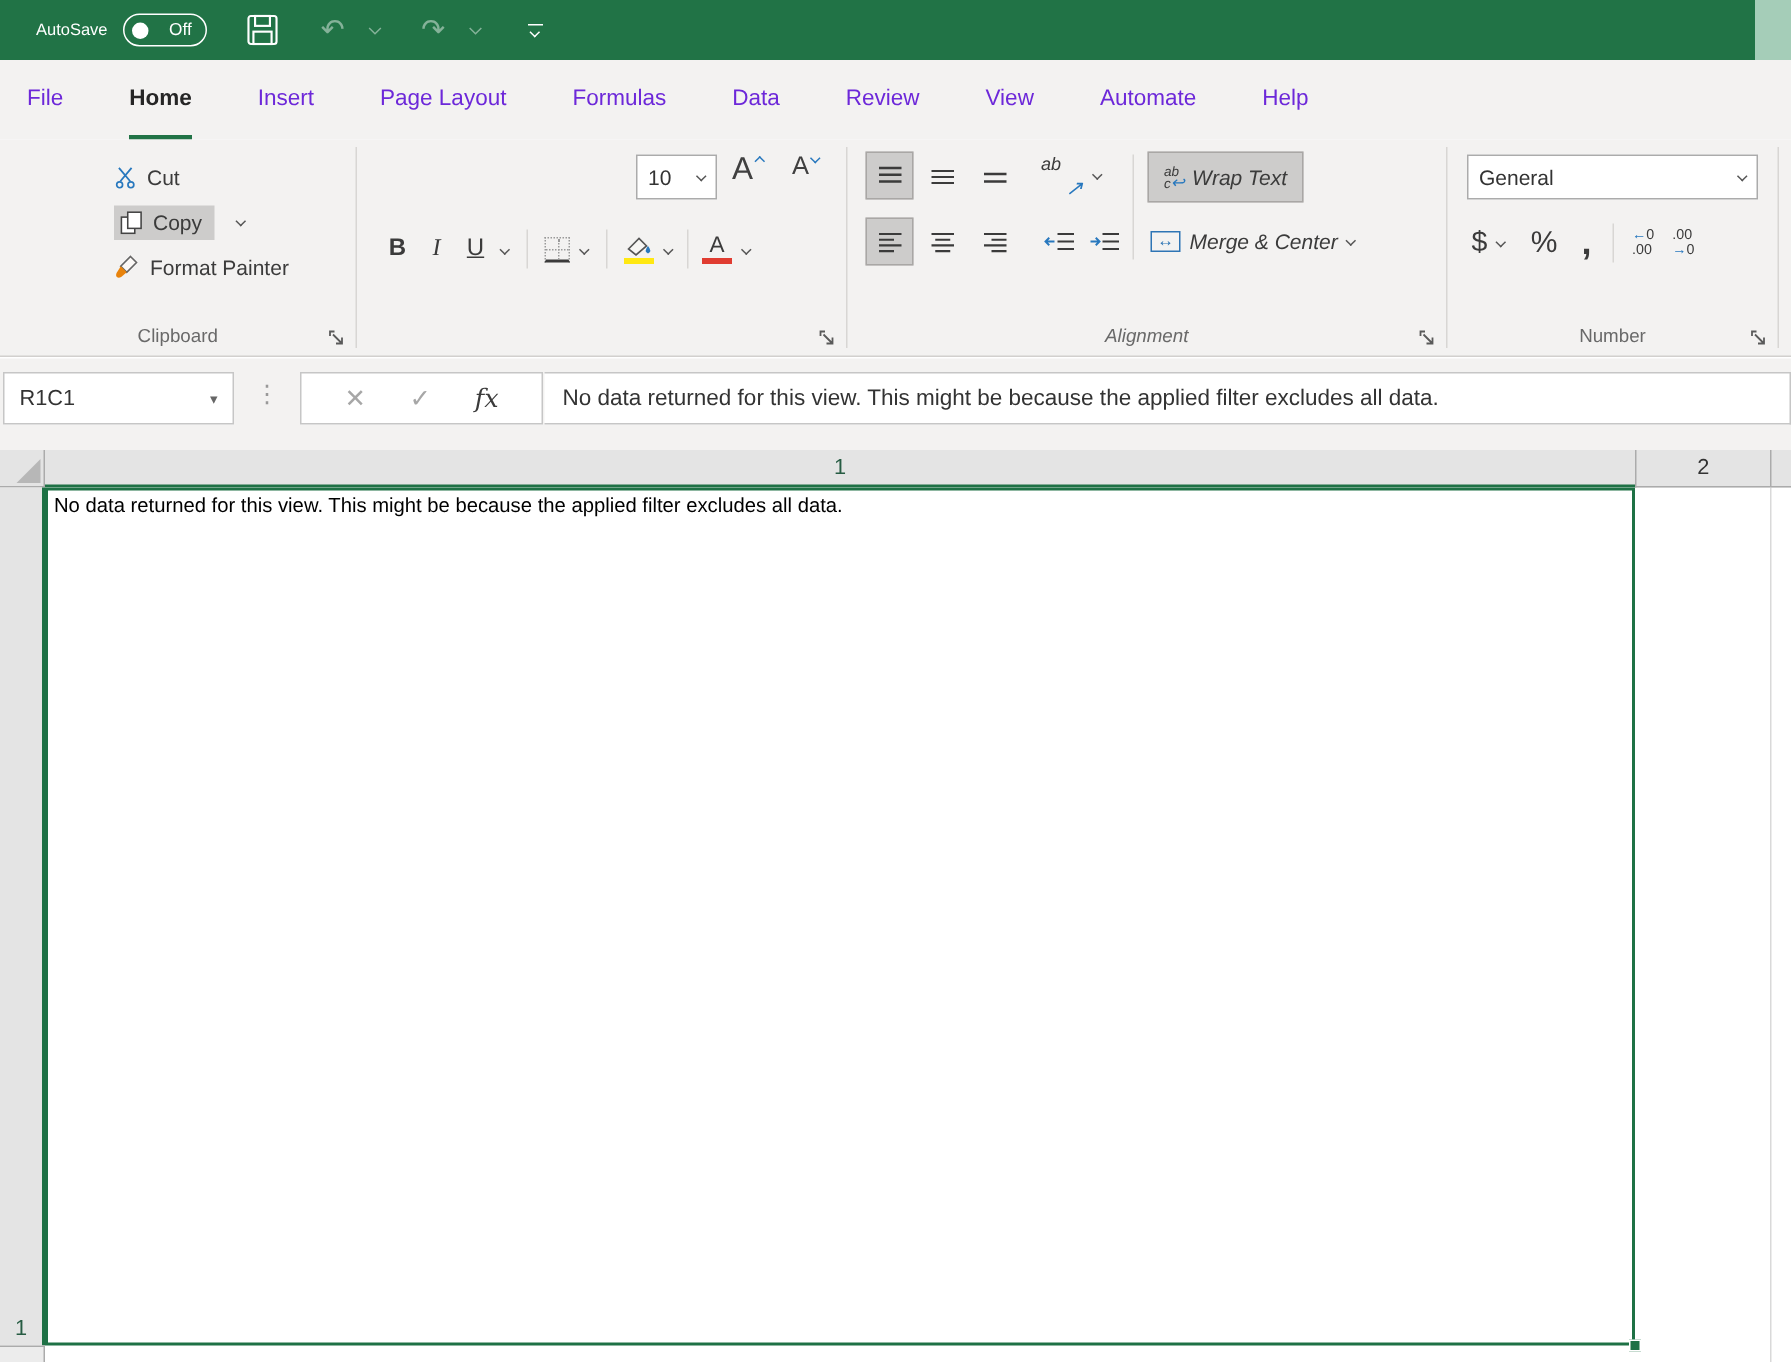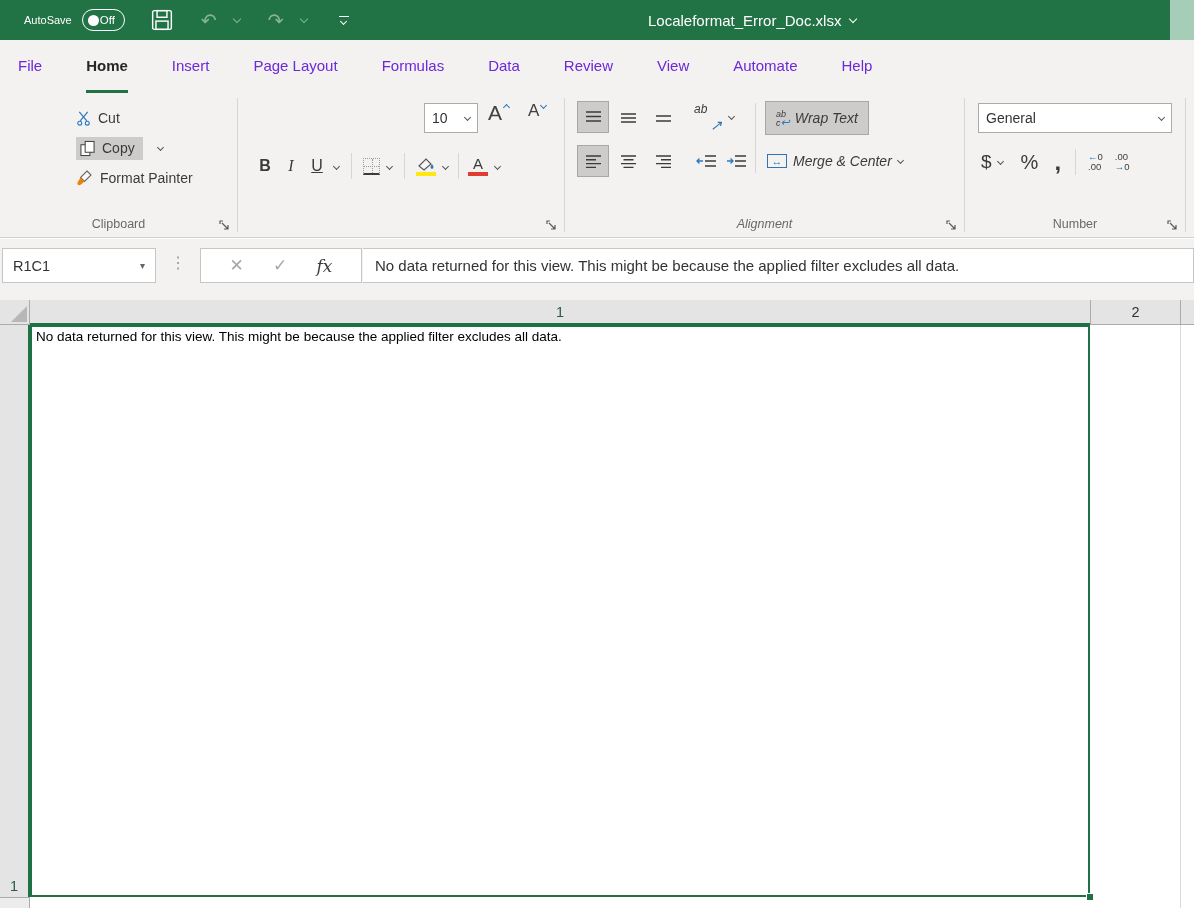--- a/index.html
+++ b/index.html
@@ -5,21 +5,21 @@
   * { box-sizing: border-box; margin: 0; padding: 0; }
   html,body { width:1194px; height:908px; overflow:hidden;
     font-family:"Liberation Sans", sans-serif; background:#fff; }
 
   
   .titlebar { position:absolute; left:0; top:0; width:1194px; height:40px;
     background:#217346; display:flex; align-items:center; color:#fff; }
   .tb-left { display:flex; align-items:center; gap:10px; padding-left:24px; }
   .autosave-label { font-size:11px; }
   .toggle-pill { display:flex; align-items:center; border:1px solid #fff;
-    border-radius:11px; height:22px; padding:0 9px 0 5px; gap:1px; cursor:default; }
+    border-radius:11px; height:22px; padding:0 9px 0 5px; gap:14px; cursor:default; }
   .toggle-dot { width:11px; height:11px; border-radius:50%; background:#fff; }
   .toggle-state { font-size:11.5px; }
   .qat-icon { margin-left:14px; display:flex; align-items:center; }
   .undo-glyph, .redo-glyph { font-size:19px; color:rgba(255,255,255,.45); margin-left:18px; }
   .chev { display:inline-block; width:6px; height:6px;
     border-right:1.5px solid currentColor; border-bottom:1.5px solid currentColor;
     transform:rotate(45deg); }
   .tb-chev { color:rgba(255,255,255,.45); margin-left:7px; margin-top:-3px; }
   .qat-more { margin-left:22px; display:flex; flex-direction:column; align-items:center; }
   .qat-bar { width:10px; height:1.5px; background:#fff; margin-bottom:2px; }
@@ -188,24 +188,20 @@
     </span>
     <span class="undo-glyph"><span>↶</span></span>
     <span class="chev tb-chev"></span>
     <span class="redo-glyph"><span>↷</span></span>
     <span class="chev tb-chev"></span>
     <span class="qat-more">
       <span class="qat-bar"></span>
       <span class="chev" style="width:5px;height:5px;"></span>
     </span>
   </div>
-  <div class="tb-title">
-    <span>Localeformat_Error_Doc.xlsx</span>
-    <span class="chev"></span>
-  </div>
   <div class="tb-avatar"></div>
 </div>
 
 <div class="menubar">
   <span class="tab">File</span>
   <span class="tab active">Home</span>
   <span class="tab">Insert</span>
   <span class="tab">Page Layout</span>
   <span class="tab">Formulas</span>
   <span class="tab">Data</span>

